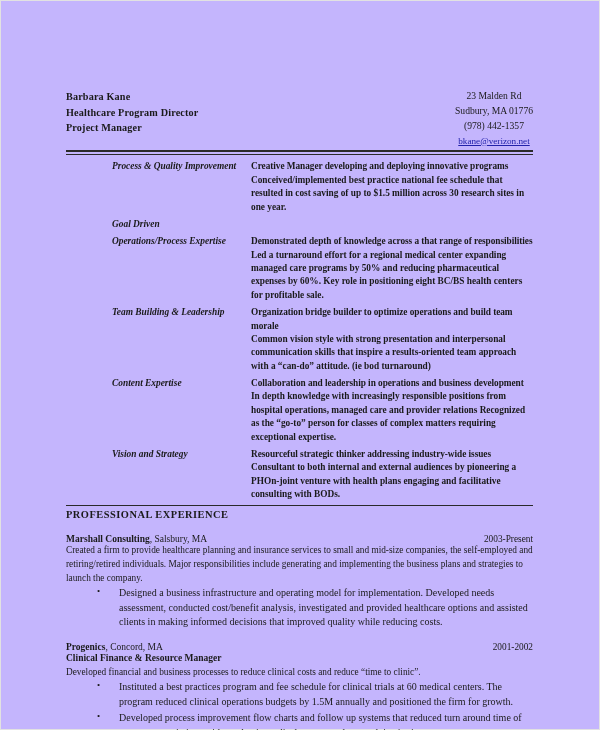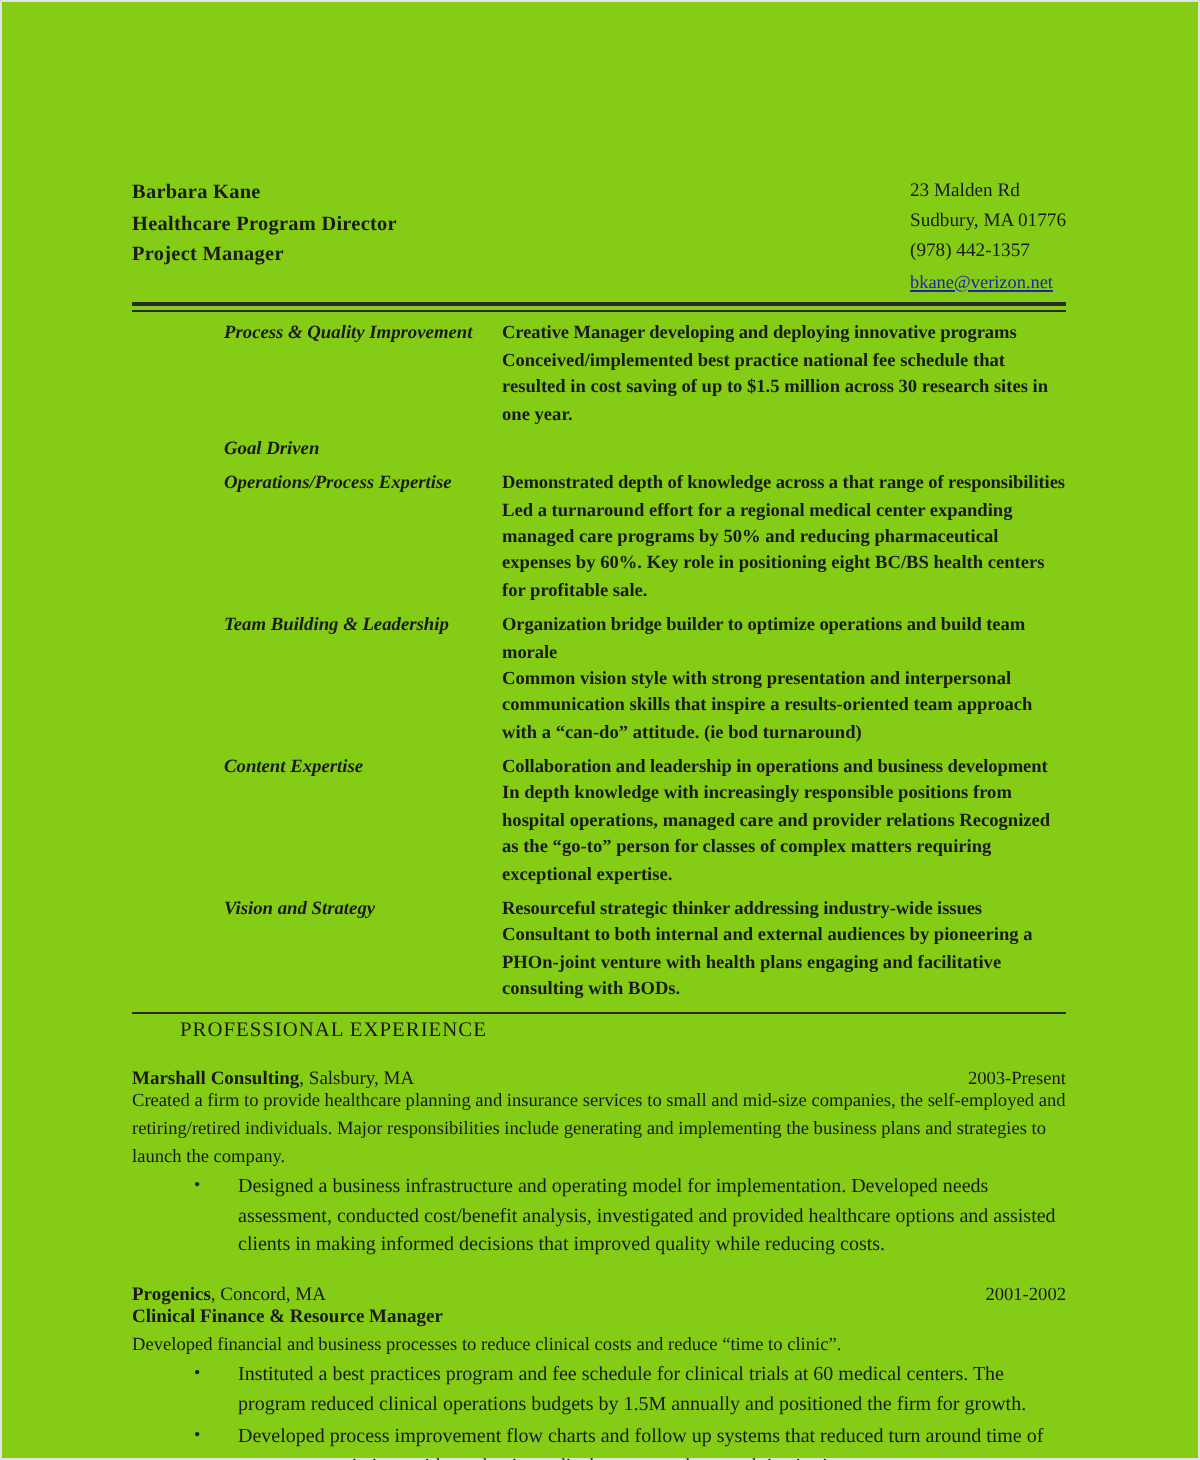--- a/index.html
+++ b/index.html
@@ -7,28 +7,28 @@
     width:600px;height:730px;
     background:#ffffff;
     font-family:"Liberation Serif","DejaVu Serif",serif;
     color:#1a1a1a;
     overflow:hidden;
   }
   .page{
     position:relative;
     width:600px;height:730px;
     box-sizing:border-box;
-    background:#84cc16;
+    background:#c4b5fd;
     border:1px solid #e2e2e2;
     padding:88px 66px 0 65px;
   }
   
   .header{display:flex;justify-content:space-between;align-items:flex-start;}
   .hdr-left{font-weight:bold;font-size:10.2px;line-height:1.52;letter-spacing:.15px;}
-  .hdr-right{text-align:left;font-size:9.6px;line-height:1.55;}
+  .hdr-right{text-align:center;font-size:9.6px;line-height:1.55;}
   .hdr-email{color:#2222aa;text-decoration:underline;font-size:9.2px;}
   .rule-double{
     margin-top:2px;
     border-top:2px solid #2a2a2a;
     border-bottom:1px solid #2a2a2a;
     height:2px;
   }
   
   .skills{margin-top:5px;}
   .srow{display:flex;margin-bottom:4px;margin-left:46px;}
@@ -37,24 +37,23 @@
     font-style:italic;font-weight:bold;
     font-size:9.4px;line-height:1.42;
     padding-right:4px;
   }
   .sbody{flex:1;font-size:9.3px;line-height:1.44;}
   .sbody .hl{font-weight:bold;display:block;letter-spacing:-.05px;}
   .sbody .dt{display:block;font-weight:bold;}
   .rule-thin{border-top:1.6px solid #2a2a2a;margin-top:4px;}
   
   .sec-head{
-    font-weight:normal;font-size:10.4px;
+    font-weight:bold;font-size:10.4px;
     letter-spacing:.5px;
     padding:3px 0 2px 0;
-    margin-left:24px;
   }
   
   .job{margin-top:12px;}
   .job-top{display:flex;justify-content:space-between;align-items:flex-start;}
   .job-org{font-size:9.5px;}
   .job-org b{font-weight:bold;}
   .job-dates{font-size:9.3px;white-space:nowrap;margin-left:32px;}
   .job-title{font-weight:bold;font-size:9.5px;line-height:1.45;}
   .job-sum{font-size:9.3px;line-height:1.46;}
   ul.bullets{margin:1px 0 0 0;padding:0;list-style:none;}

